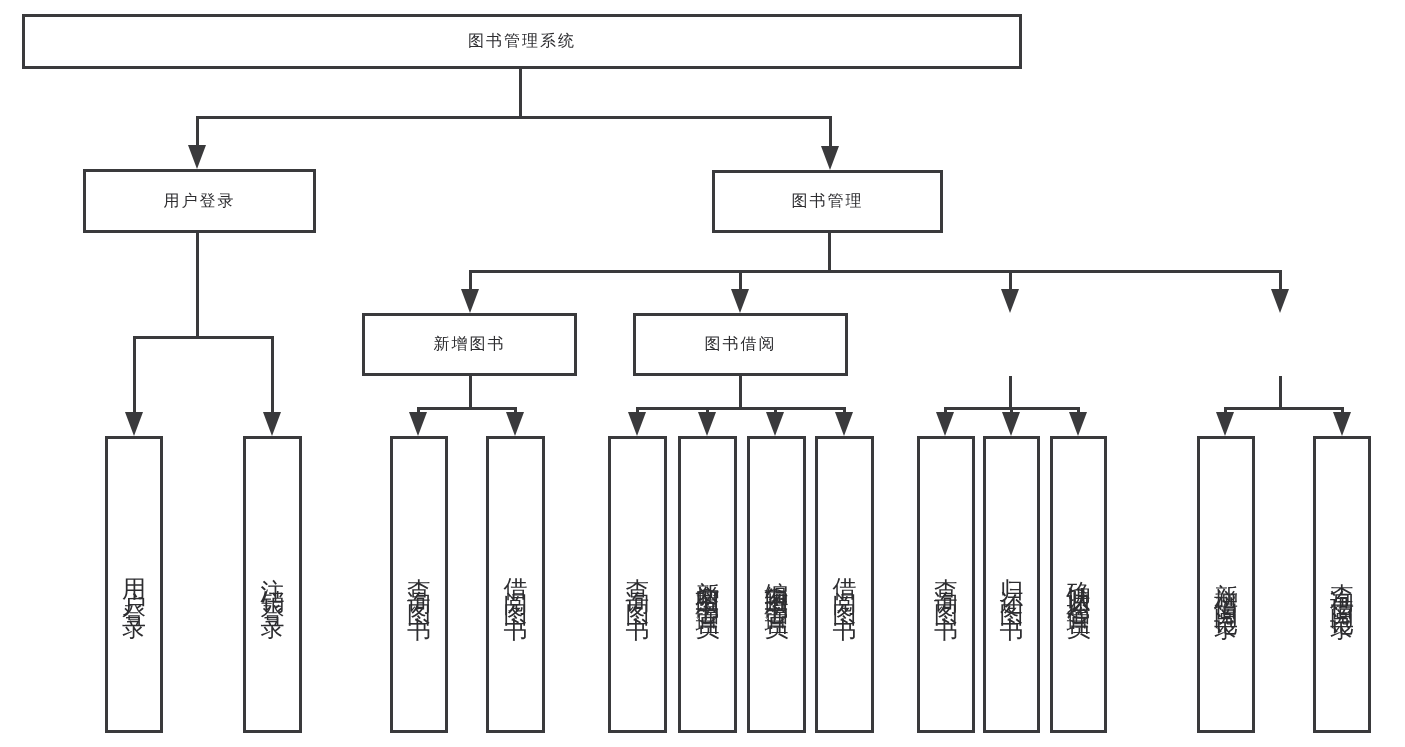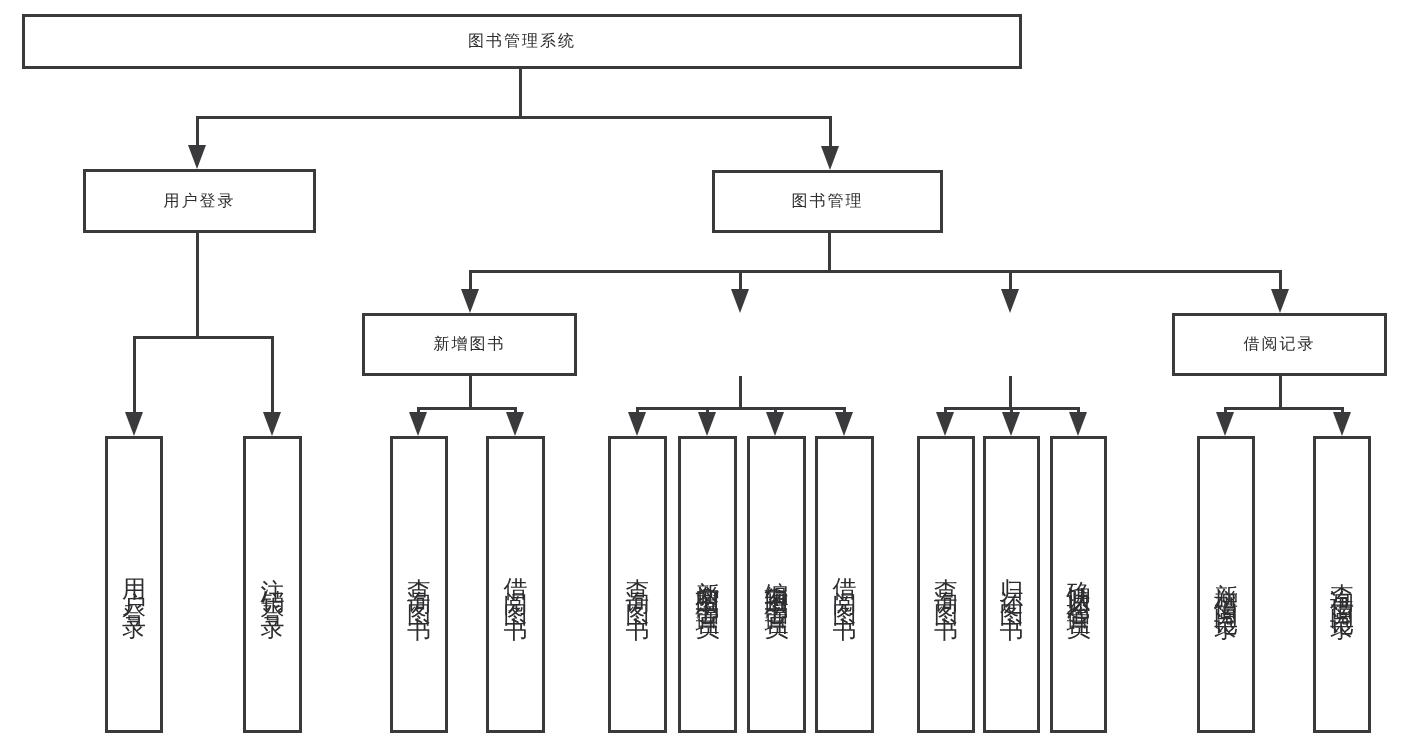--- a/index.html
+++ b/index.html
@@ -87,21 +87,21 @@
   <div class="v" style="left:469px;top:270px;height:20px;"></div>
   <div class="ah" style="left:461px;top:289px;"></div>
   <div class="v" style="left:739px;top:270px;height:20px;"></div>
   <div class="ah" style="left:731px;top:289px;"></div>
   <div class="v" style="left:1009px;top:270px;height:20px;"></div>
   <div class="ah" style="left:1001px;top:289px;"></div>
   <div class="v" style="left:1279px;top:270px;height:20px;"></div>
   <div class="ah" style="left:1271px;top:289px;"></div>
 
   <div class="node" style="left:362px;top:313px;width:215px;height:63px;">新增图书</div>
-  <div class="node" style="left:1172px;top:313px;width:215px;height:63px;">借阅记录</div>
+  <div class="node" style="left:633px;top:313px;width:215px;height:63px;">图书借阅</div>
 
   <div class="v" style="left:469px;top:376px;height:34px;"></div>
   <div class="h" style="left:417px;top:407px;width:100px;"></div>
   <div class="v" style="left:417px;top:407px;height:7px;"></div>
   <div class="ah" style="left:409px;top:412px;"></div>
   <div class="v" style="left:514px;top:407px;height:7px;"></div>
   <div class="ah" style="left:506px;top:412px;"></div>
 
   <div class="v" style="left:739px;top:376px;height:34px;"></div>
   <div class="h" style="left:636px;top:407px;width:210px;"></div>

